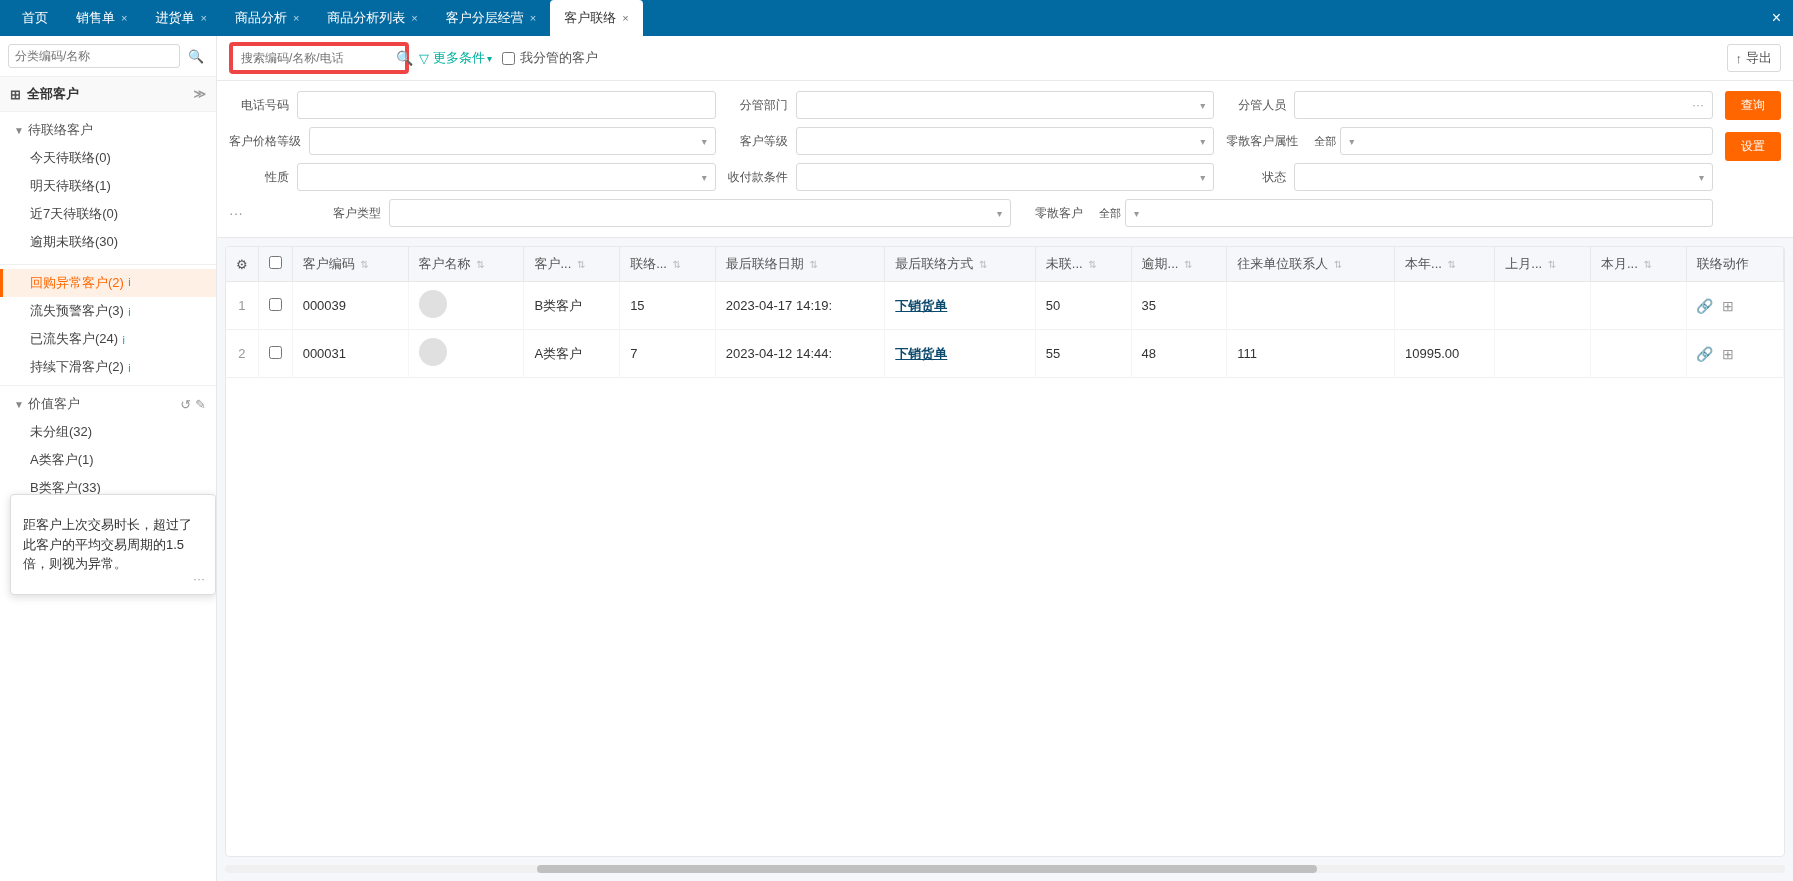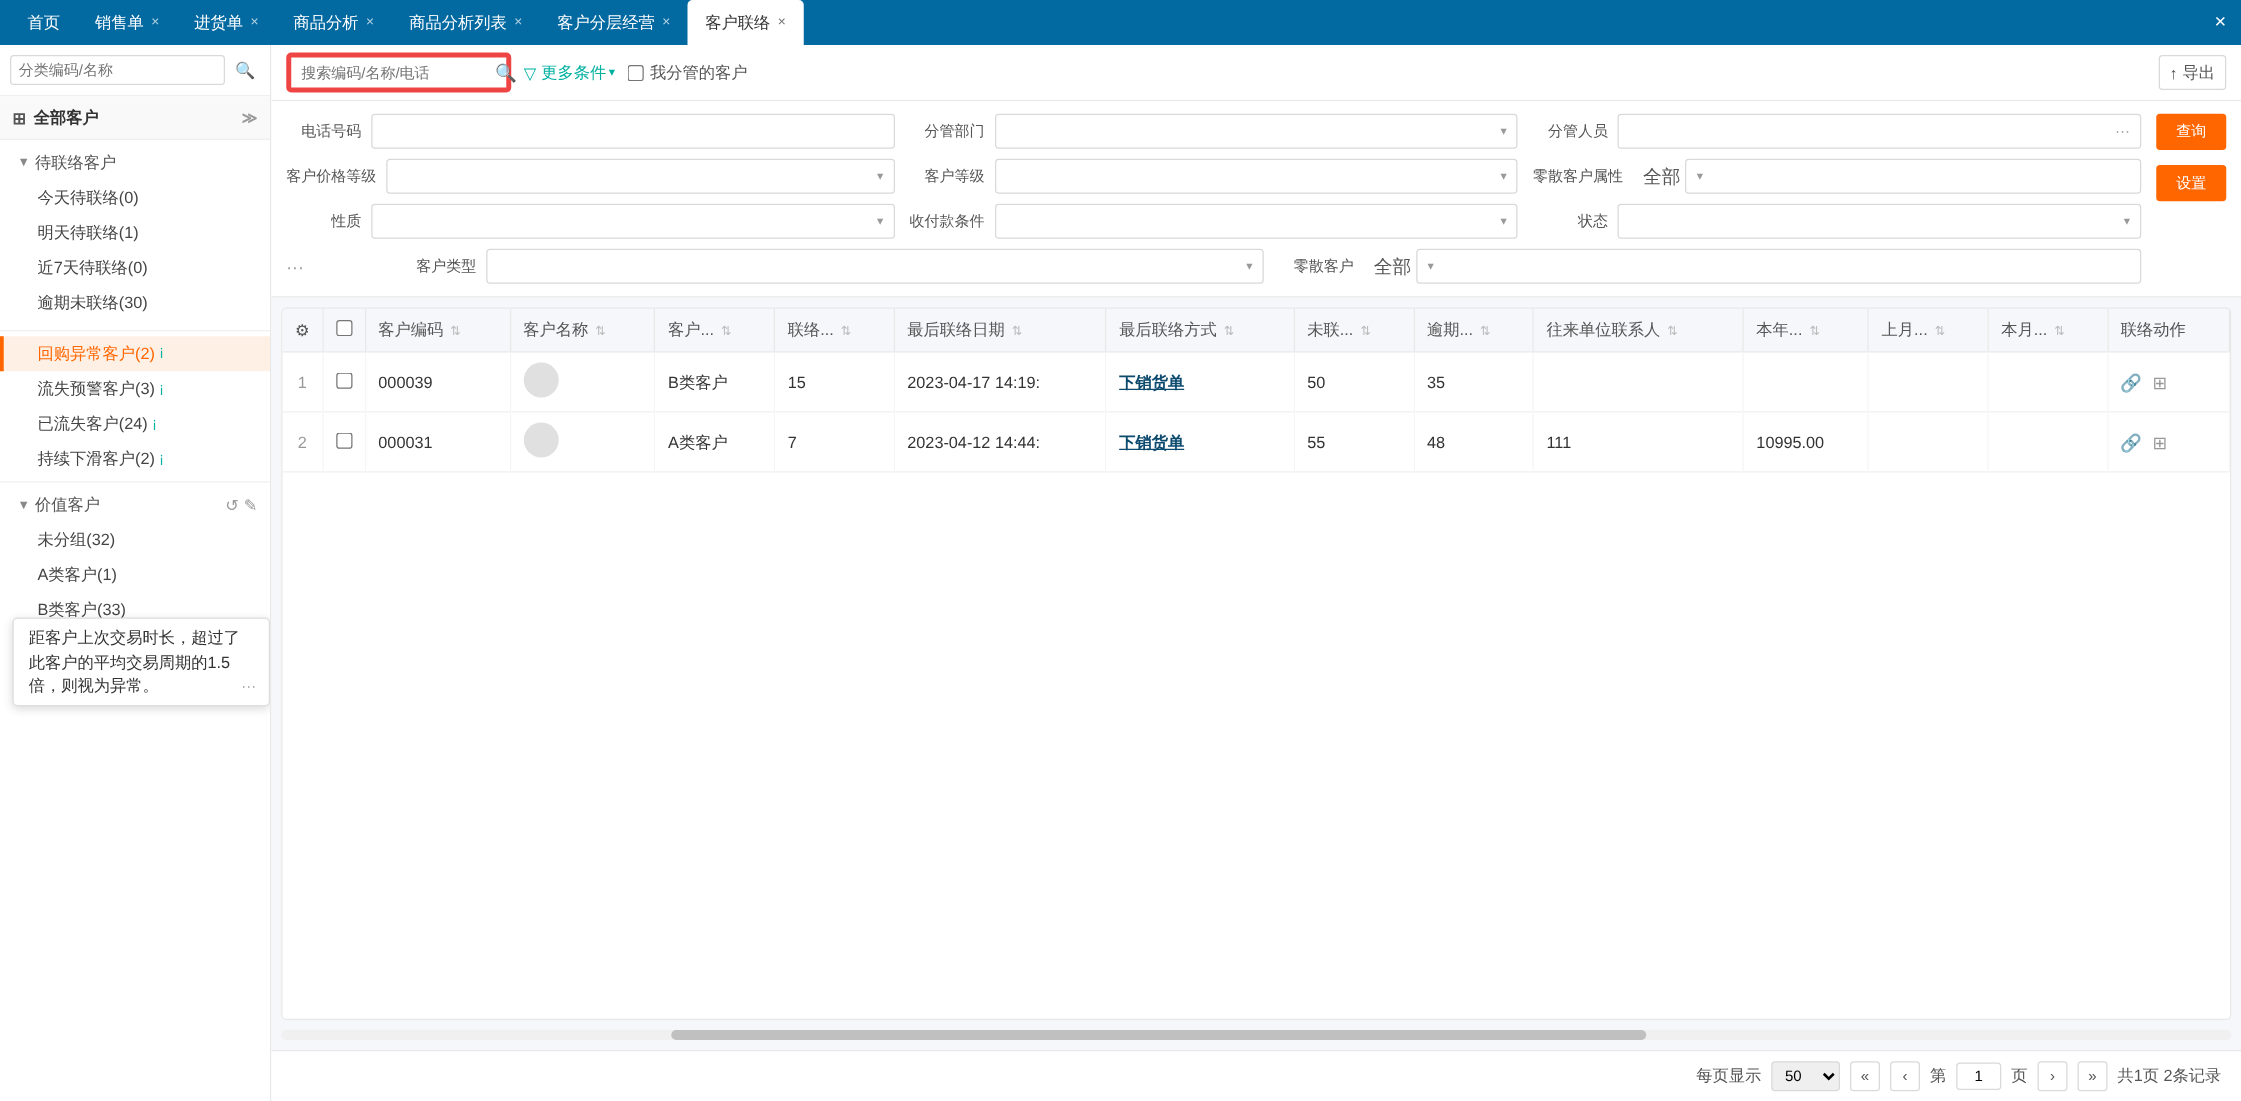--- a/index.html
+++ b/index.html
@@ -146,21 +146,21 @@
     }
     .sidebar-section-title .arrow { margin-right: 4px; font-size: 10px; color: #888; }
     .sidebar-section-title .edit-icons { margin-left: auto; display: flex; gap: 4px; }
 
     
     .tooltip-box {
       position: absolute;
       background: white;
       border: 1px solid #ddd;
       border-radius: 4px;
-      padding: 5px 12px;
+      padding: 20px 12px;
       font-size: 12px;
       color: #333;
       box-shadow: 0 2px 8px rgba(0,0,0,0.15);
       top: 225px;
       left: 10px;
       z-index: 100;
       max-width: 320px;
       line-height: 1.5;
     }
     .tooltip-box::after {
@@ -316,21 +316,21 @@
       border: none;
       border-radius: 3px;
       padding: 6px 16px;
       font-size: 12px;
       cursor: pointer;
       white-space: nowrap;
     }
 
     .filter-label-inline {
       color: #555;
-      font-size: 15px;
+      font-size: 11px;
       white-space: nowrap;
       margin-left: 8px;
     }
 
     
     .table-wrap {
       flex: 1;
       overflow: auto;
       background: white;
       margin: 8px;
@@ -757,30 +757,14 @@
             </td>
           </tr>
         </tbody>
       </table>
     </div>
 
     <div class="table-scroll-bottom">
       <div class="table-scroll-thumb"></div>
     </div>
 
-    <div class="pagination-bar">
-      <span>每页显示</span>
-      <select class="page-size-select">
-        <option>50</option>
-        <option>100</option>
-        <option>200</option>
-      </select>
-      <div class="page-btn">«</div>
-      <div class="page-btn">‹</div>
-      <span>第</span>
-      <input class="page-input" type="text" value="1" style="">
-      <span>页</span>
-      <div class="page-btn">›</div>
-      <div class="page-btn">»</div>
-      <span>共1页 2条记录</span>
-    </div>
   </div>
 </div>
 
 </body></html>

